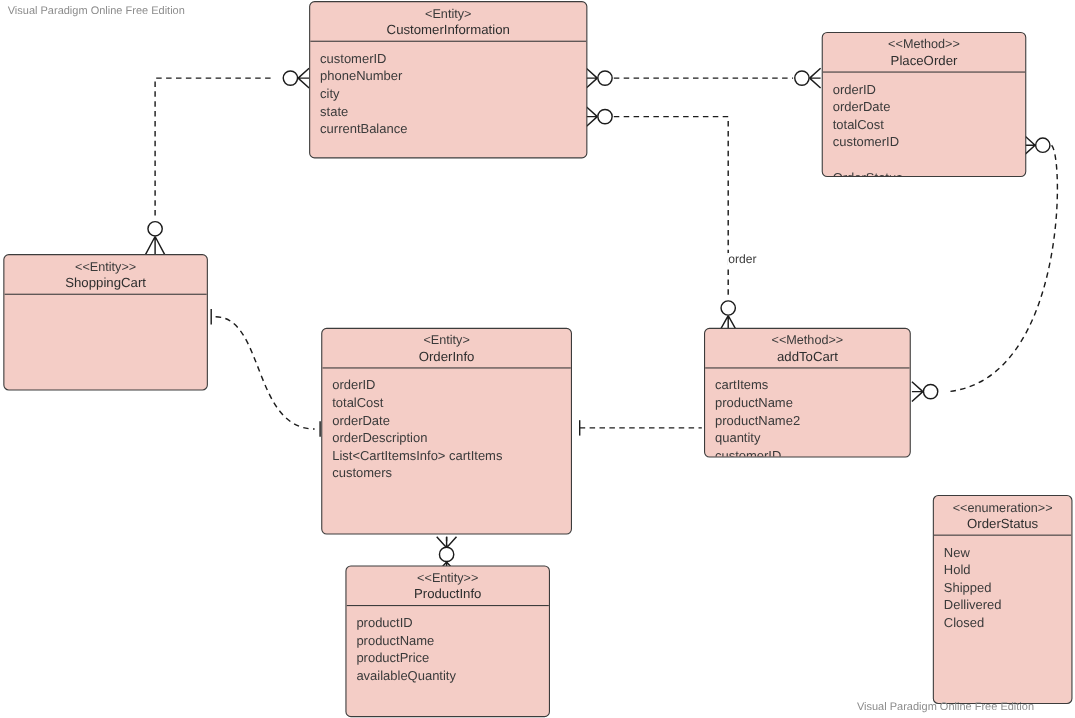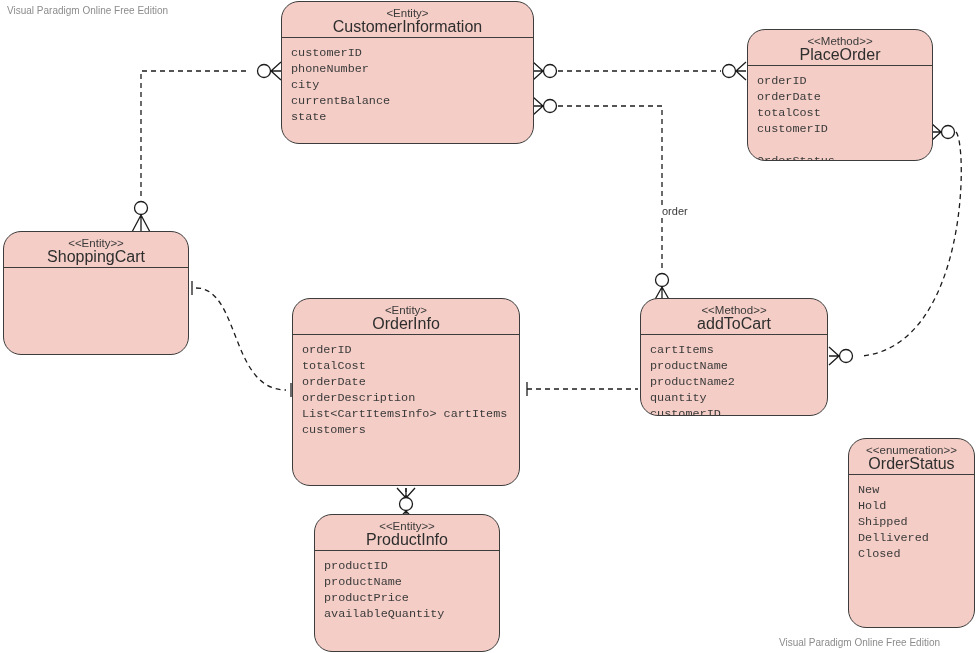--- a/index.html
+++ b/index.html
@@ -26,42 +26,41 @@
     left: 0; top: 0;
     width: 977px;
     height: 653px;
     pointer-events: none;
   }
   .node {
     position: absolute;
     box-sizing: border-box;
     background: #f4cdc6;
     border: 1.4px solid #3c3c3c;
-    border-radius: 18px;
+    border-radius: 5px;
     overflow: hidden;
   }
   .node-header {
     text-align: center;
     padding: 4px 4px 3px 4px;
     border-bottom: 1.4px solid #3c3c3c;
     line-height: 14px;
   }
   .stereotype {
     display: block;
     font-size: 11.5px;
     color: #3a3a3a;
   }
   .node-title {
     display: block;
-    font-size: 16px;
+    font-size: 12px;
     color: #2e2e2e;
   }
   .node-body {
     padding: 7px 9px 6px 9px;
-    font-family: Liberation Mono, monospace;
   }
   .attr {
     font-size: 11.8px;
     line-height: 16px;
     color: #3a3a3a;
     white-space: nowrap;
   }
   .attr.spacer-before {
     margin-top: 16px;
   }
@@ -148,22 +147,22 @@
 
   <div class="node" style="left:281px; top:1px; width:253px; height:143px;">
     <div class="node-header">
       <span class="stereotype">&lt;Entity&gt;</span>
       <span class="node-title">CustomerInformation</span>
     </div>
     <div class="node-body">
       <div class="attr">customerID</div>
       <div class="attr">phoneNumber</div>
       <div class="attr">city</div>
+      <div class="attr">state</div>
       <div class="attr">currentBalance</div>
-      <div class="attr">state</div>
     </div>
   </div>
 
   <div class="node" style="left:747px; top:29px; width:186px; height:132px;">
     <div class="node-header">
       <span class="stereotype">&lt;&lt;Method&gt;&gt;</span>
       <span class="node-title">PlaceOrder</span>
     </div>
     <div class="node-body">
       <div class="attr">orderID</div>
@@ -216,32 +215,32 @@
       <span class="node-title">ProductInfo</span>
     </div>
     <div class="node-body">
       <div class="attr">productID</div>
       <div class="attr">productName</div>
       <div class="attr">productPrice</div>
       <div class="attr">availableQuantity</div>
     </div>
   </div>
 
-  <div class="node" style="left:848px; top:438px; width:127px; height:190px;">
+  <div class="node" style="left:848px; top:450px; width:127px; height:190px;">
     <div class="node-header">
       <span class="stereotype">&lt;&lt;enumeration&gt;&gt;</span>
       <span class="node-title">OrderStatus</span>
     </div>
     <div class="node-body">
       <div class="attr">New</div>
       <div class="attr">Hold</div>
       <div class="attr">Shipped</div>
       <div class="attr">Dellivered</div>
       <div class="attr">Closed</div>
     </div>
   </div>
 
-  <div class="edge-label" style="left:661px; top:205px;">order</div>
+  <div class="edge-label" style="left:661px; top:230px;">order</div>
 
   <div class="watermark wm-top">Visual Paradigm Online Free Edition</div>
   <div class="watermark wm-bottom">Visual Paradigm Online Free Edition</div>
 
 </div>
 
 </body></html>

